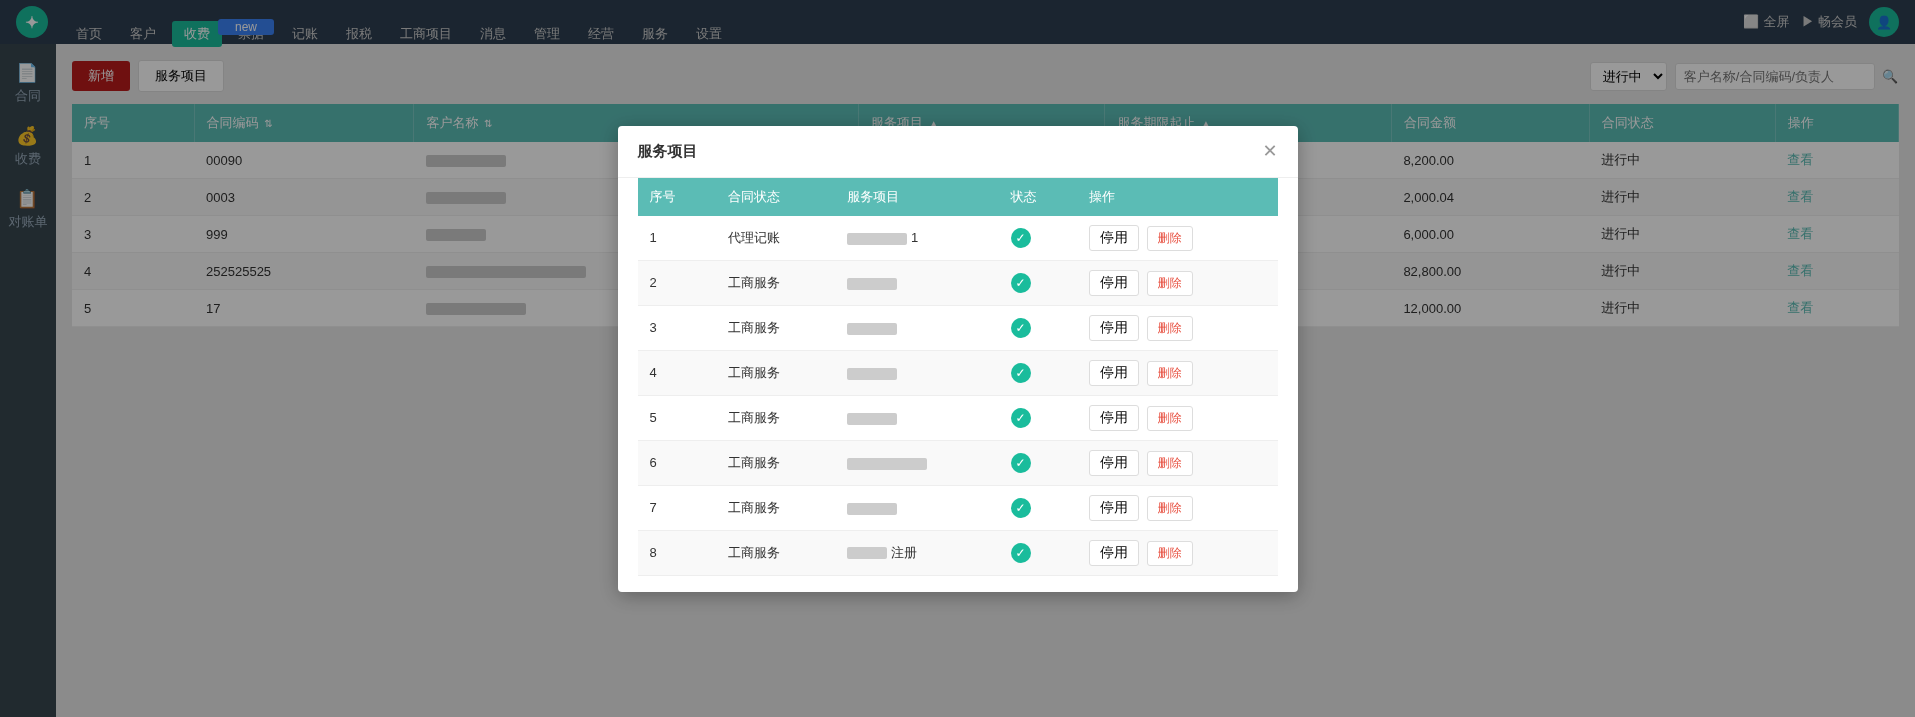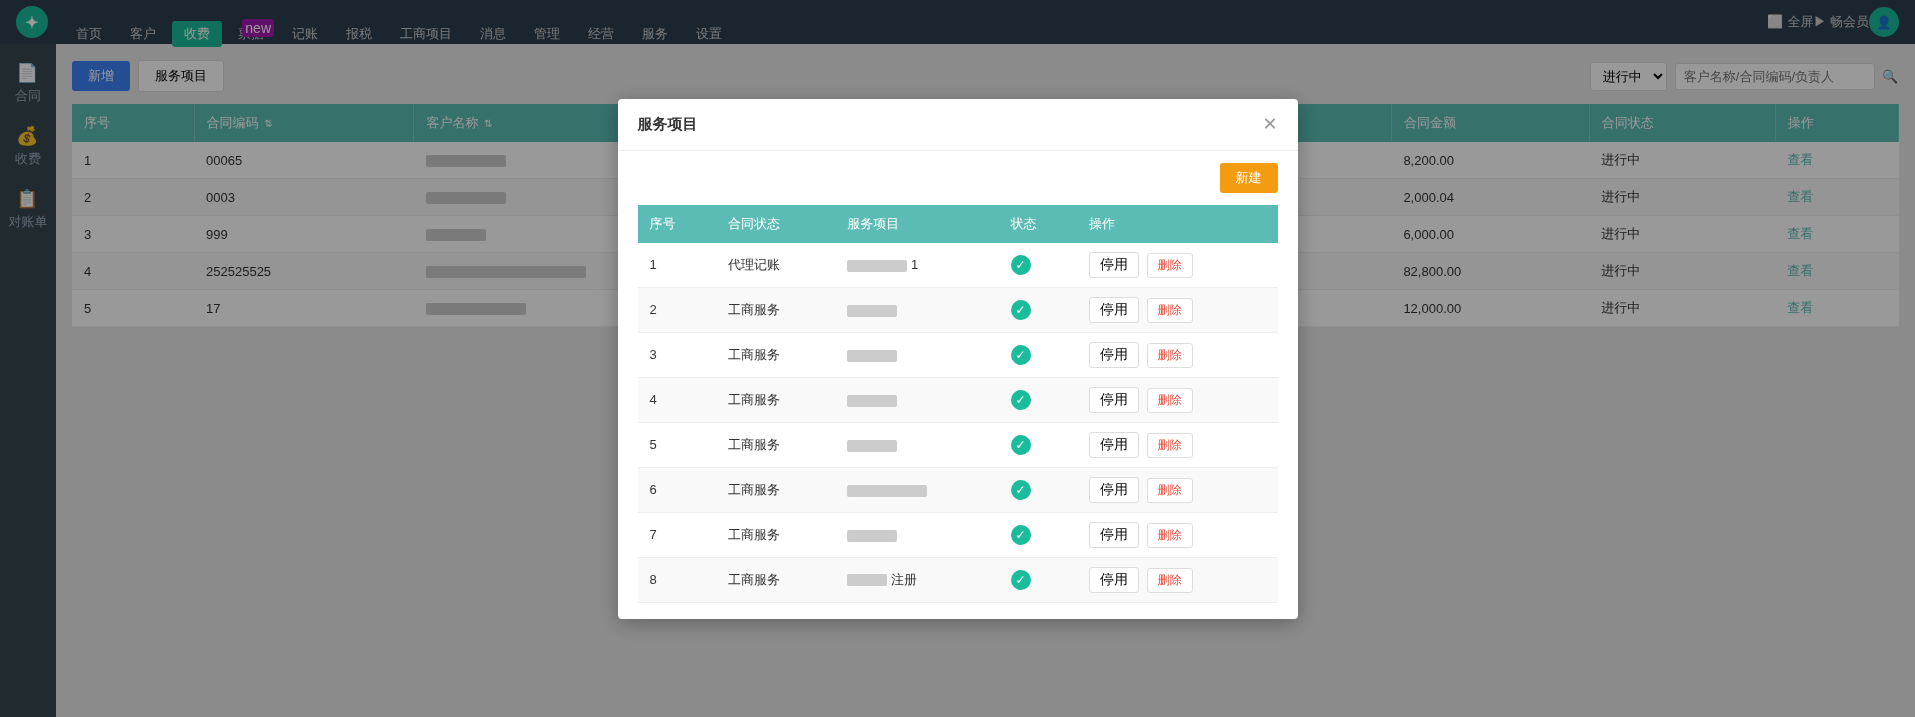--- a/index.html
+++ b/index.html
@@ -19,25 +19,25 @@
       color: white; font-size: 16px; font-weight: bold;
     }
     .top-nav .nav-item {
       padding: 4px 12px; cursor: pointer; color: #ccc; border-radius: 3px;
       position: relative;
       margin-top: 23px;
     }
     .top-nav .nav-item.active { background: #1abc9c; color: white; }
     .top-nav .nav-badge {
       position: absolute; top: -2px; right: 2px;
-      background: #a21caf; color: white; font-size: 14px;
-      padding: 1px 3px; border-radius: 3px;
+      background: #3b82f6; color: white; font-size: 12px;
+      padding: 1px 17px; border-radius: 3px;
     }
     .top-nav .right-tools {
-      margin-left: auto; display: flex; align-items: center; gap: 0; color: #ccc;
+      margin-left: auto; display: flex; align-items: center; gap: 12px; color: #ccc;
     }
     .top-nav .avatar {
       width: 30px; height: 30px; border-radius: 50%; background: #1abc9c;
       display: flex; align-items: center; justify-content: center; color: white;
     }
 
     
     .left-sidebar {
       position: fixed; top: 44px; left: 0; bottom: 0;
       width: 56px; background: #37474f;
@@ -58,21 +58,21 @@
       padding: 16px; min-height: calc(100vh - 44px);
       background: #e8e8e8;
       position: relative;
     }
 
     
     .toolbar {
       display: flex; align-items: center; gap: 8px; margin-bottom: 12px;
     }
     .btn-new-orange {
-      background: #3b82f6; color: white; border: none; padding: 6px 16px;
+      background: #b91c1c; color: white; border: none; padding: 6px 16px;
       border-radius: 3px; cursor: pointer; font-size: 13px;
     }
     .btn-service {
       background: white; border: 1px solid #ddd; padding: 6px 16px;
       border-radius: 3px; cursor: pointer; font-size: 13px;
     }
     .toolbar-right {
       margin-left: auto; display: flex; align-items: center; gap: 8px;
     }
     .status-select {
@@ -233,21 +233,21 @@
         <th style="cursor:pointer;">服务项目 <span class="sort-icon">▲</span></th>
         <th style="cursor:pointer;">服务期限起止 <span class="sort-icon">▲</span></th>
         <th>合同金额</th>
         <th>合同状态</th>
         <th>操作</th>
       </tr>
     </thead>
     <tbody>
       <tr>
         <td>1</td>
-        <td>00065</td>
+        <td>00090</td>
         <td><span class="blurred"></span></td>
         <td>小规模记账</td>
         <td>202305-202404</td>
         <td>8,200.00</td>
         <td>进行中</td>
         <td><span class="action-link">查看</span></td>
       </tr>
       <tr>
         <td>2</td>
         <td>0003</td>
@@ -292,23 +292,20 @@
   </table>
 </main>
 
 <div class="overlay"></div>
 
 <div class="modal">
   <div class="modal-header">
     <span class="modal-title">服务项目</span>
     <span class="modal-close">✕</span>
   </div>
-  <div class="modal-toolbar">
-    <button class="btn-new-modal">新建</button>
-  </div>
   <div class="modal-body">
     <table class="modal-table">
       <thead>
         <tr>
           <th>序号</th>
           <th>合同状态</th>
           <th>服务项目</th>
           <th>状态</th>
           <th>操作</th>
         </tr>

